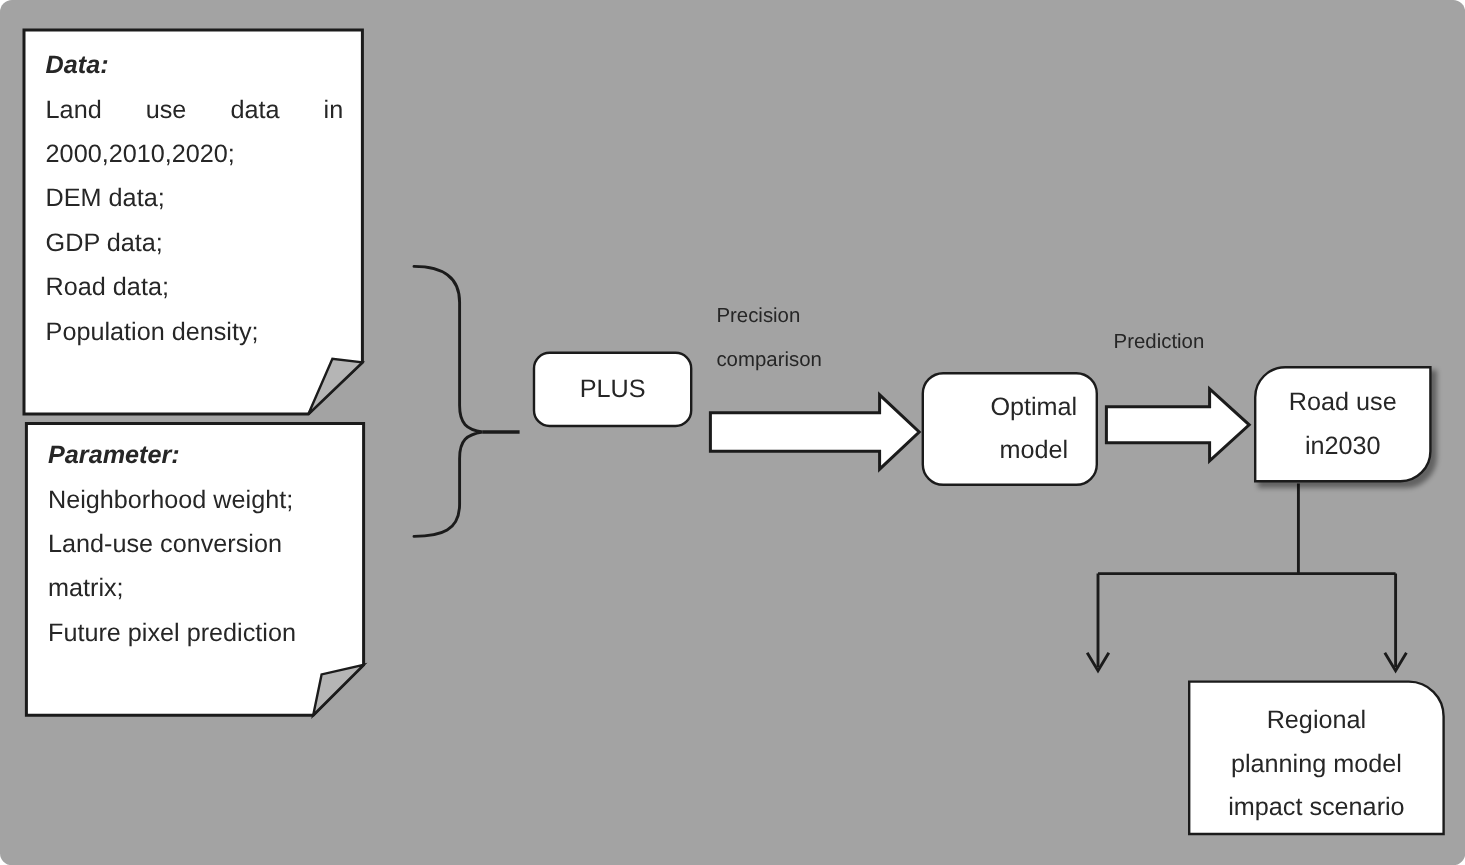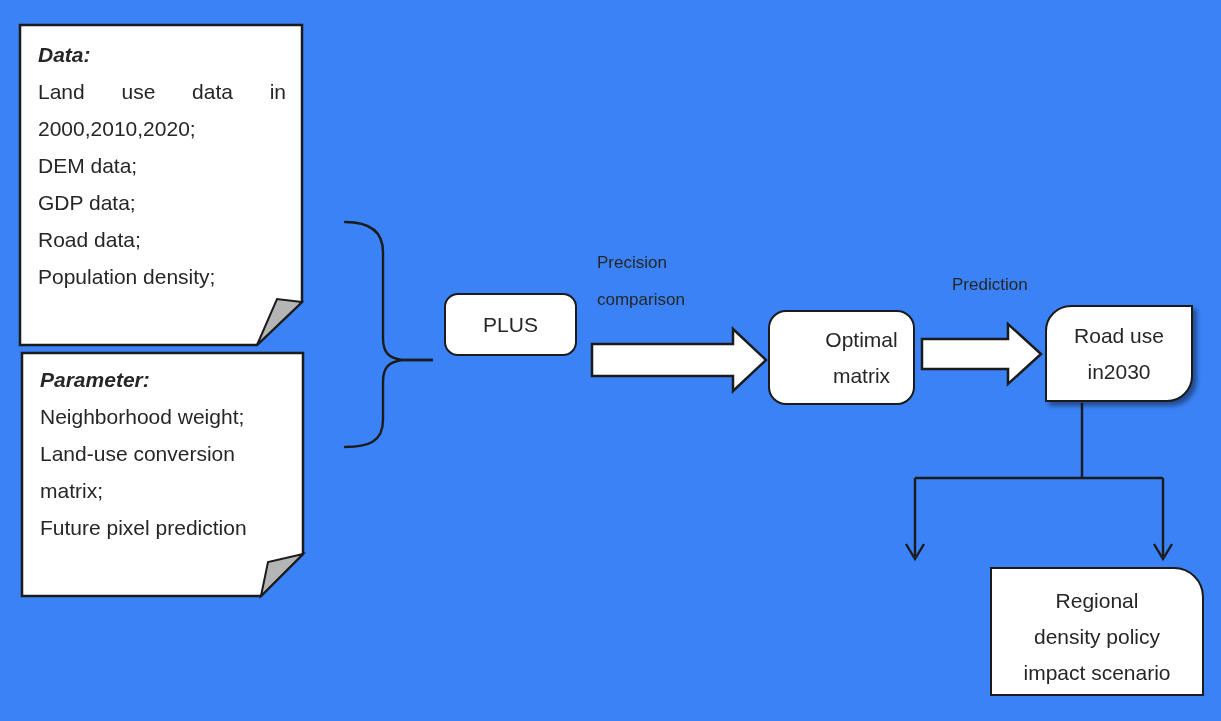--- a/index.html
+++ b/index.html
@@ -1,22 +1,23 @@
 <!DOCTYPE html>
 <html><head>
 <meta charset="utf-8">
 <style>
   html,body{margin:0;padding:0;background:#ffffff;}
   .canvas{
     position:relative;
     width:1221px;height:721px;
-    background:#3b82f6;
+    background:#a3a3a3;
     font-family:"Liberation Sans","DejaVu Sans",sans-serif;
     color:#262626;
     overflow:hidden;
+    border-radius:10px;
   }
   .layer{position:absolute;left:0;top:0;}
   
   .note-text{position:absolute;font-size:21px;line-height:37px;}
   .note-title{font-weight:bold;font-style:italic;}
   .jline{text-align:justify;text-align-last:justify;}
   
   .fbox{
     position:absolute;
     border:2.5px solid #1b1b1b;
@@ -78,31 +79,31 @@
     <div>Land-use conversion</div>
     <div>matrix;</div>
     <div>Future pixel prediction</div>
   </div>
 
   <div class="fbox rounded-sm" style="left:444px;top:293px;width:133px;height:63px;">
     <div>PLUS</div>
   </div>
 
   <div class="flow-label" style="left:597px;top:244px;width:125px;">Precision comparison</div>
-  <div class="flow-label" style="left:928px;top:266px;width:160px;margin-left:24px;">Prediction</div>
+  <div class="flow-label" style="left:928px;top:266px;width:160px;">Prediction</div>
 
   <div class="fbox rounded-md" style="left:768px;top:310px;width:147px;height:95px;padding-left:40px;">
     <div>Optimal</div>
-    <div>matrix</div>
+    <div>model</div>
   </div>
 
   <div class="fbox landuse" style="left:1045px;top:305px;width:148px;height:97px;">
     <div>Road use</div>
     <div>in2030</div>
   </div>
 
   <div class="fbox scenario" style="left:990px;top:567px;width:214px;height:129px;">
     <div>Regional</div>
-    <div>density policy</div>
+    <div>planning model</div>
     <div>impact scenario</div>
   </div>
 
 </div>
 
 </body></html>

